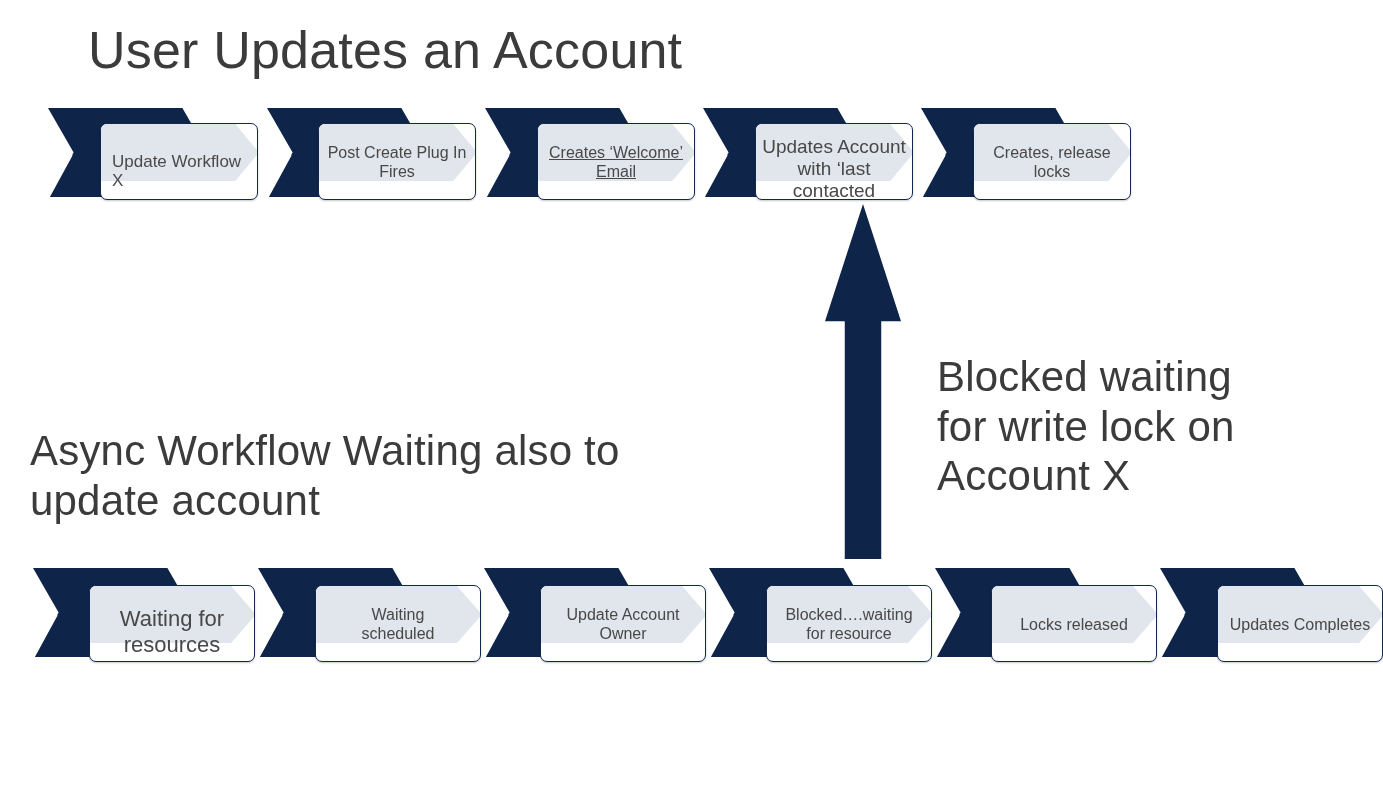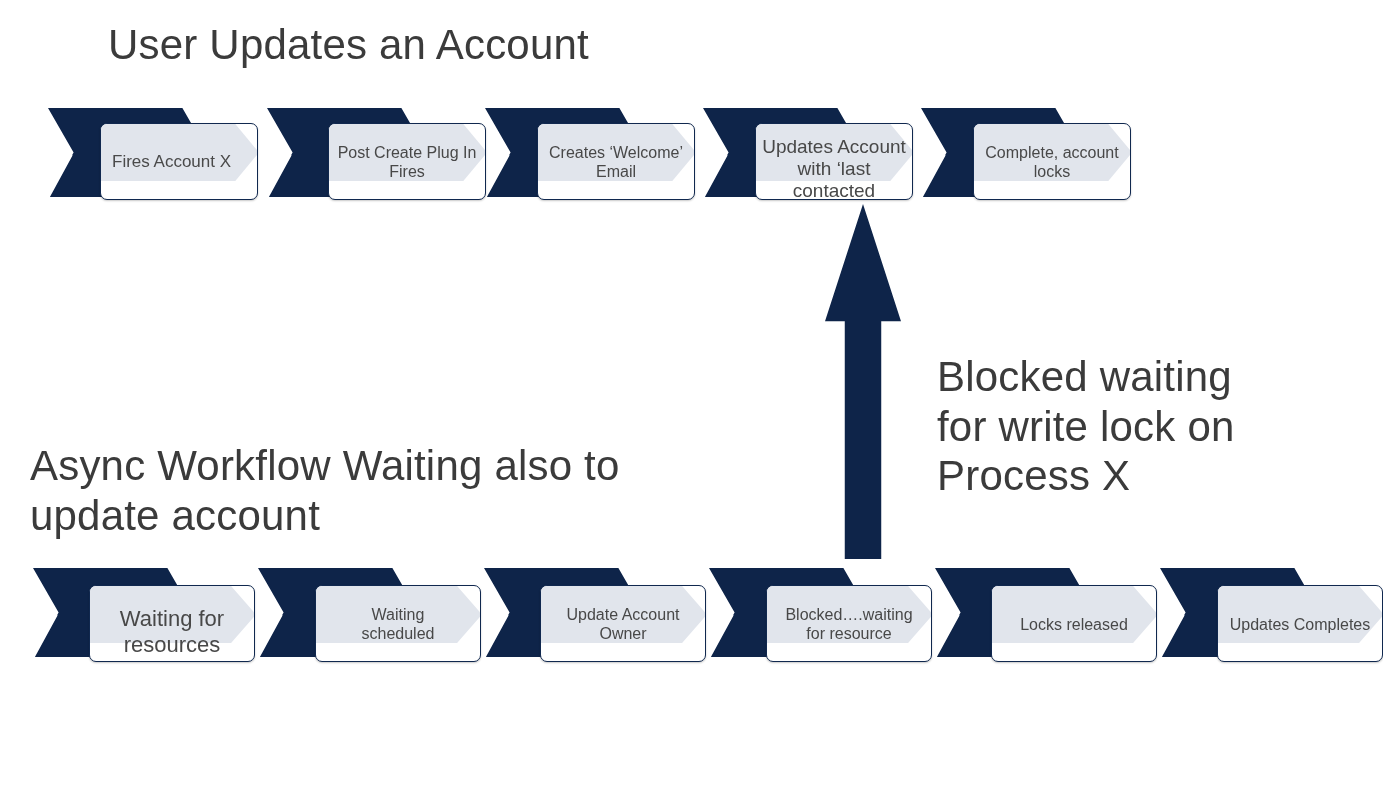--- a/index.html
+++ b/index.html
@@ -20,27 +20,27 @@
   
   .heading {
     position: absolute;
     color: #3b3b3b;
     font-weight: 300;
     letter-spacing: 0.2px;
     line-height: 1.18;
     white-space: pre-line;
   }
   #title-main {
-    left: 108px;
+    left: 88px;
     top: 20px;
-    font-size: 42px;
+    font-size: 52px;
   }
   #label-async {
     left: 30px;
-    top: 441px;
+    top: 426px;
     font-size: 42px;
     width: 730px;
   }
   #label-blocked {
     left: 937px;
     top: 352px;
     font-size: 42px;
     width: 400px;
   }
 
@@ -114,21 +114,21 @@
 
 <div id="canvas">
 
   <div class="heading" id="title-main">User Updates an Account</div>
 
   <div class="heading" id="label-async">Async Workflow Waiting also to
 update account</div>
 
   <div class="heading" id="label-blocked">Blocked waiting
 for write lock on
-Process X</div>
+Account X</div>
 
   <div class="chevron-nav-wrap" style="left:45px;  top:105px; width:166px; height:95px;">
       <div class="chevron-nav" style="left:3px;top:3px;width:160px;height:89px;"></div>
     </div>
   <div class="chevron-nav-wrap" style="left:264px; top:105px; width:166px; height:95px;">
       <div class="chevron-nav" style="left:3px;top:3px;width:160px;height:89px;"></div>
     </div>
   <div class="chevron-nav-wrap" style="left:482px; top:105px; width:166px; height:95px;">
       <div class="chevron-nav" style="left:3px;top:3px;width:160px;height:89px;"></div>
     </div>
@@ -137,47 +137,47 @@
     </div>
   <div class="chevron-nav-wrap" style="left:918px; top:105px; width:166px; height:95px;">
       <div class="chevron-nav" style="left:3px;top:3px;width:160px;height:89px;"></div>
     </div>
 
   <div id="blocking-arrow"></div>
 
   <div class="card" style="left:100px; top:123px; width:158px; height:77px;">
     <div class="card-chevron" style="width:158px; height:57px;"></div>
     <div class="card-text has-bullet" style="top:8px; font-size:17px;">
-      <span class="card-title-left">Fires Account X</span>
+      <span class="card-title-left">Update Workflow X</span>
       
     </div>
   </div>
 
-  <div class="card" style="left:328px; top:123px; width:158px; height:77px;">
+  <div class="card" style="left:318px; top:123px; width:158px; height:77px;">
     <div class="card-chevron" style="width:158px; height:57px;"></div>
     <div class="card-text" style="top:20px; font-size:16px;">Post Create Plug In
 Fires</div>
   </div>
 
   <div class="card" style="left:537px; top:123px; width:158px; height:77px;">
     <div class="card-chevron" style="width:158px; height:57px;"></div>
-    <div class="card-text" style="top:20px; font-size:16px;">Creates ‘Welcome’
+    <div class="card-text" style="top:20px; font-size:16px;text-decoration:underline;">Creates ‘Welcome’
 Email</div>
   </div>
 
   <div class="card" style="left:755px; top:123px; width:158px; height:77px;">
     <div class="card-chevron" style="width:158px; height:57px;"></div>
     <div class="card-text" style="top:12px; font-size:19px;">Updates Account
 with ‘last contacted
 date’</div>
   </div>
 
   <div class="card" style="left:973px; top:123px; width:158px; height:77px;">
     <div class="card-chevron" style="width:158px; height:57px;"></div>
-    <div class="card-text" style="top:20px; font-size:16px;">Complete, account
+    <div class="card-text" style="top:20px; font-size:16px;">Creates, release
 locks</div>
   </div>
 
   <div class="chevron-nav-wrap" style="left:30px;   top:565px; width:166px; height:95px;">
       <div class="chevron-nav" style="left:3px;top:3px;width:160px;height:89px;"></div>
     </div>
   <div class="chevron-nav-wrap" style="left:255px;  top:565px; width:166px; height:95px;">
       <div class="chevron-nav" style="left:3px;top:3px;width:160px;height:89px;"></div>
     </div>
   <div class="chevron-nav-wrap" style="left:481px;  top:565px; width:166px; height:95px;">

